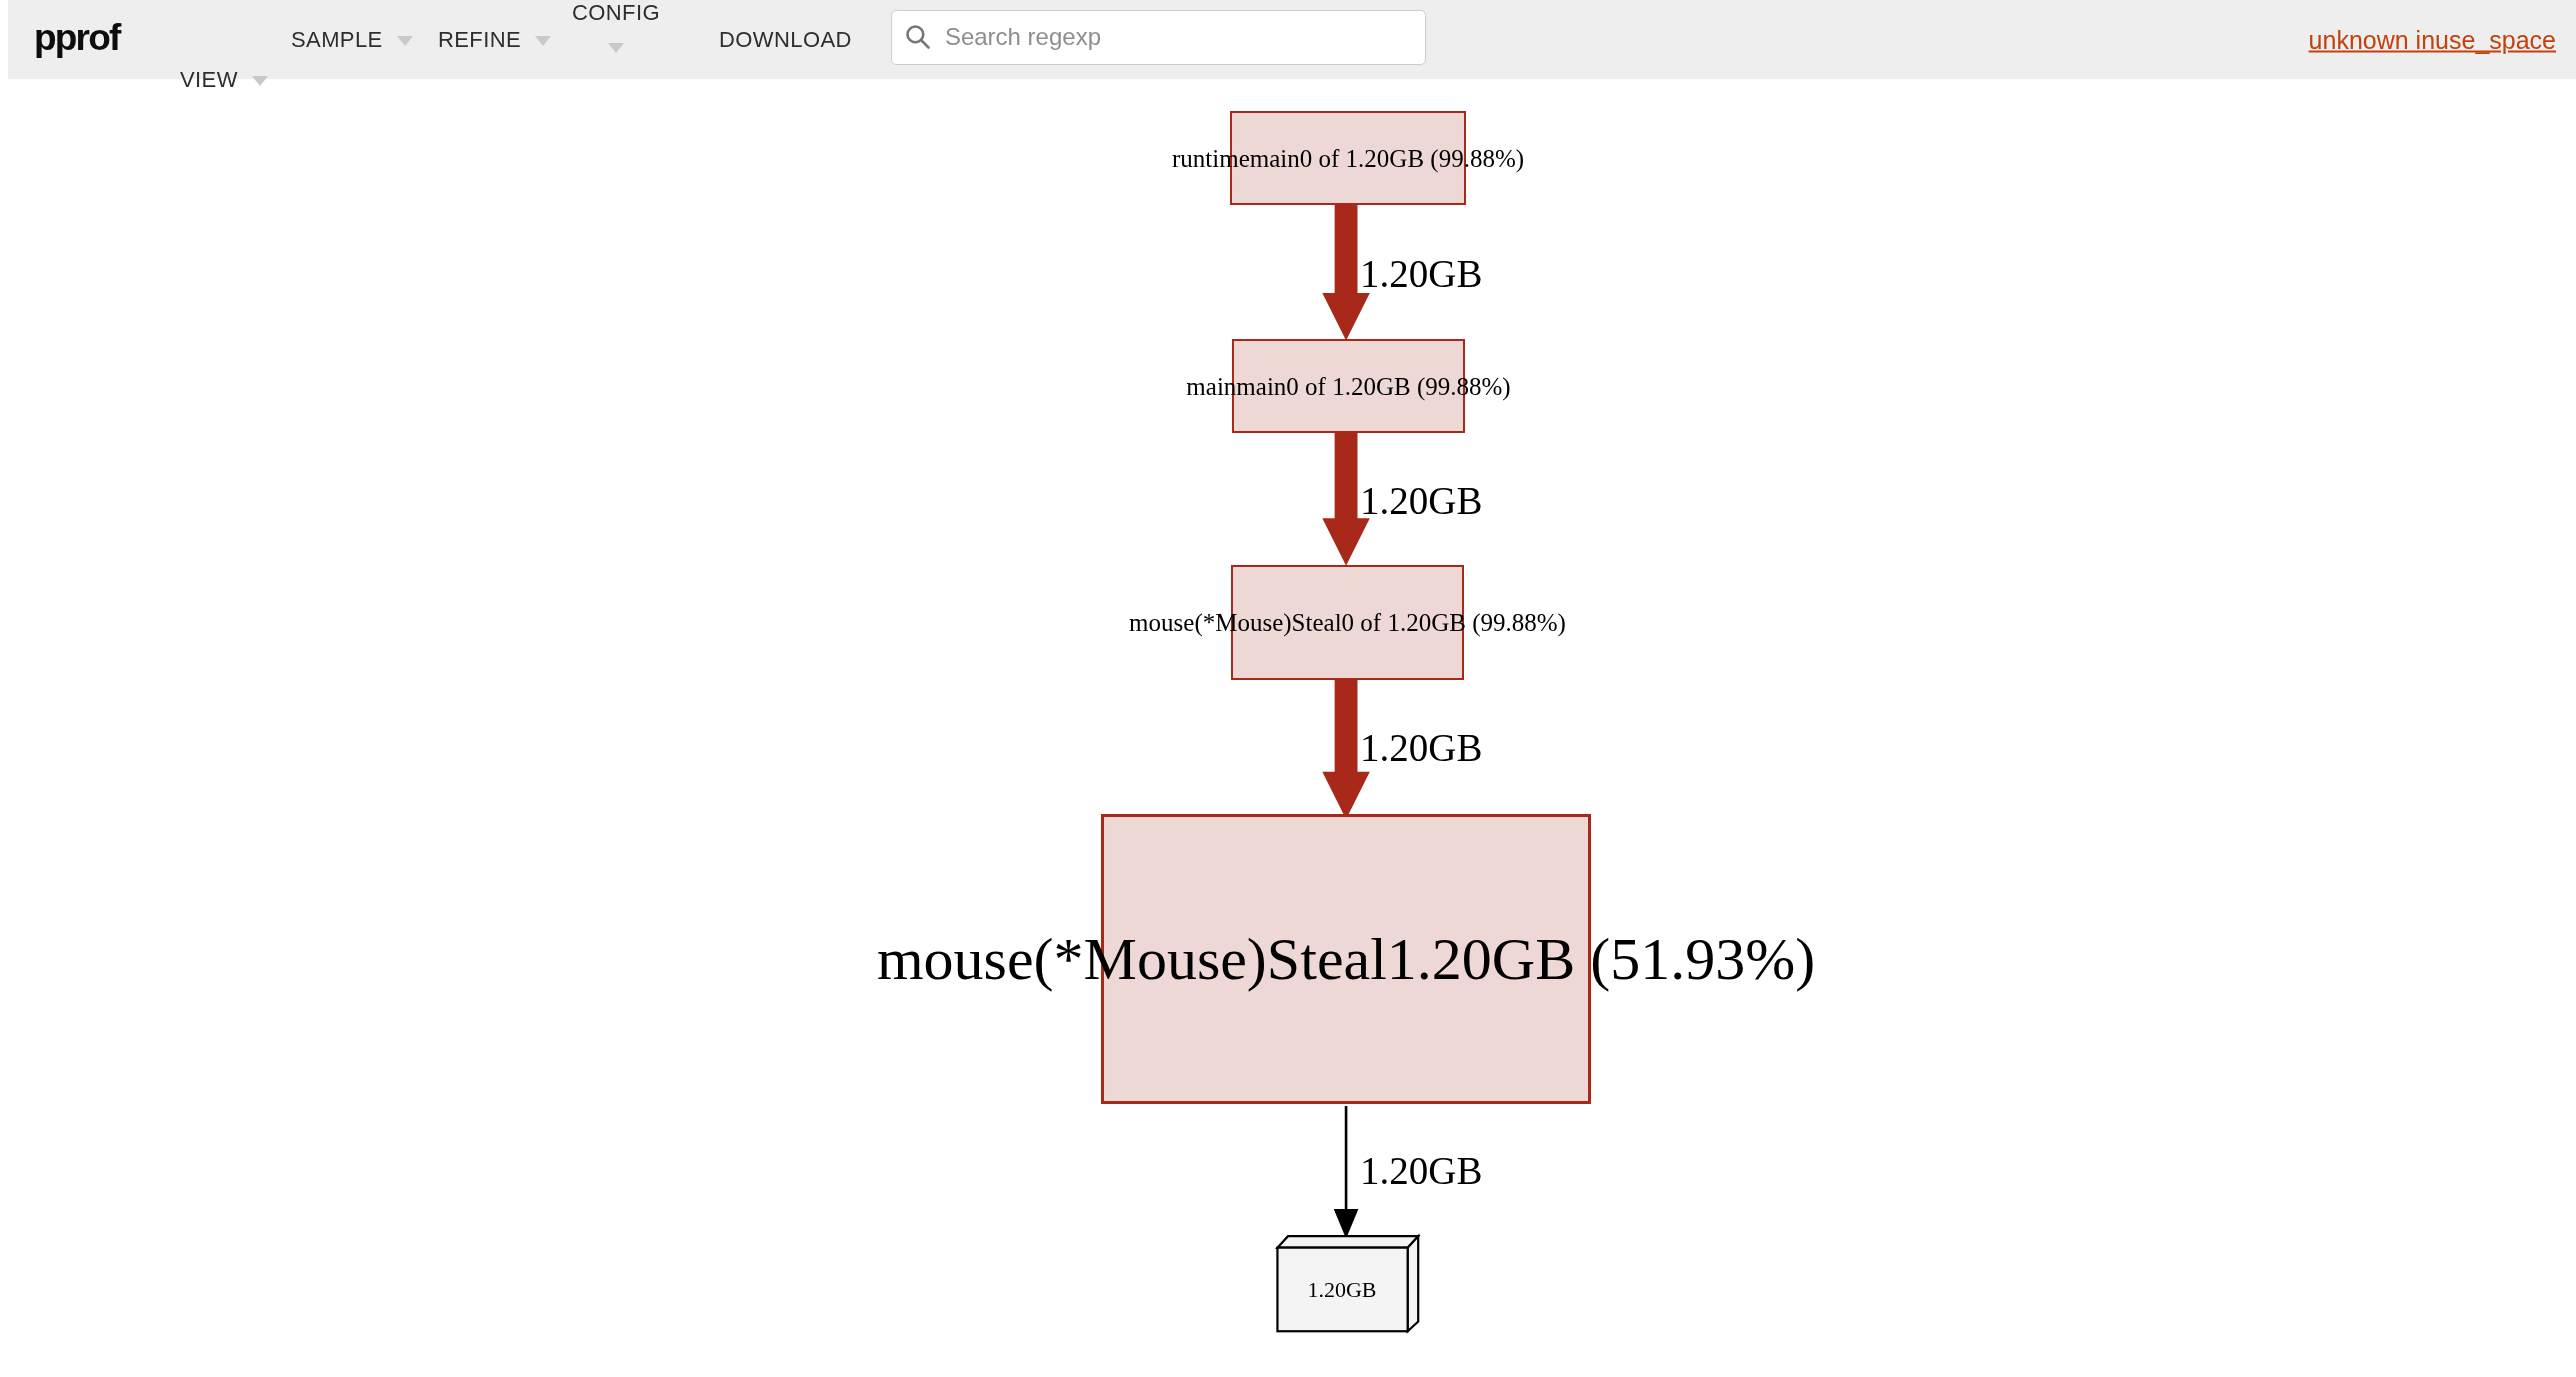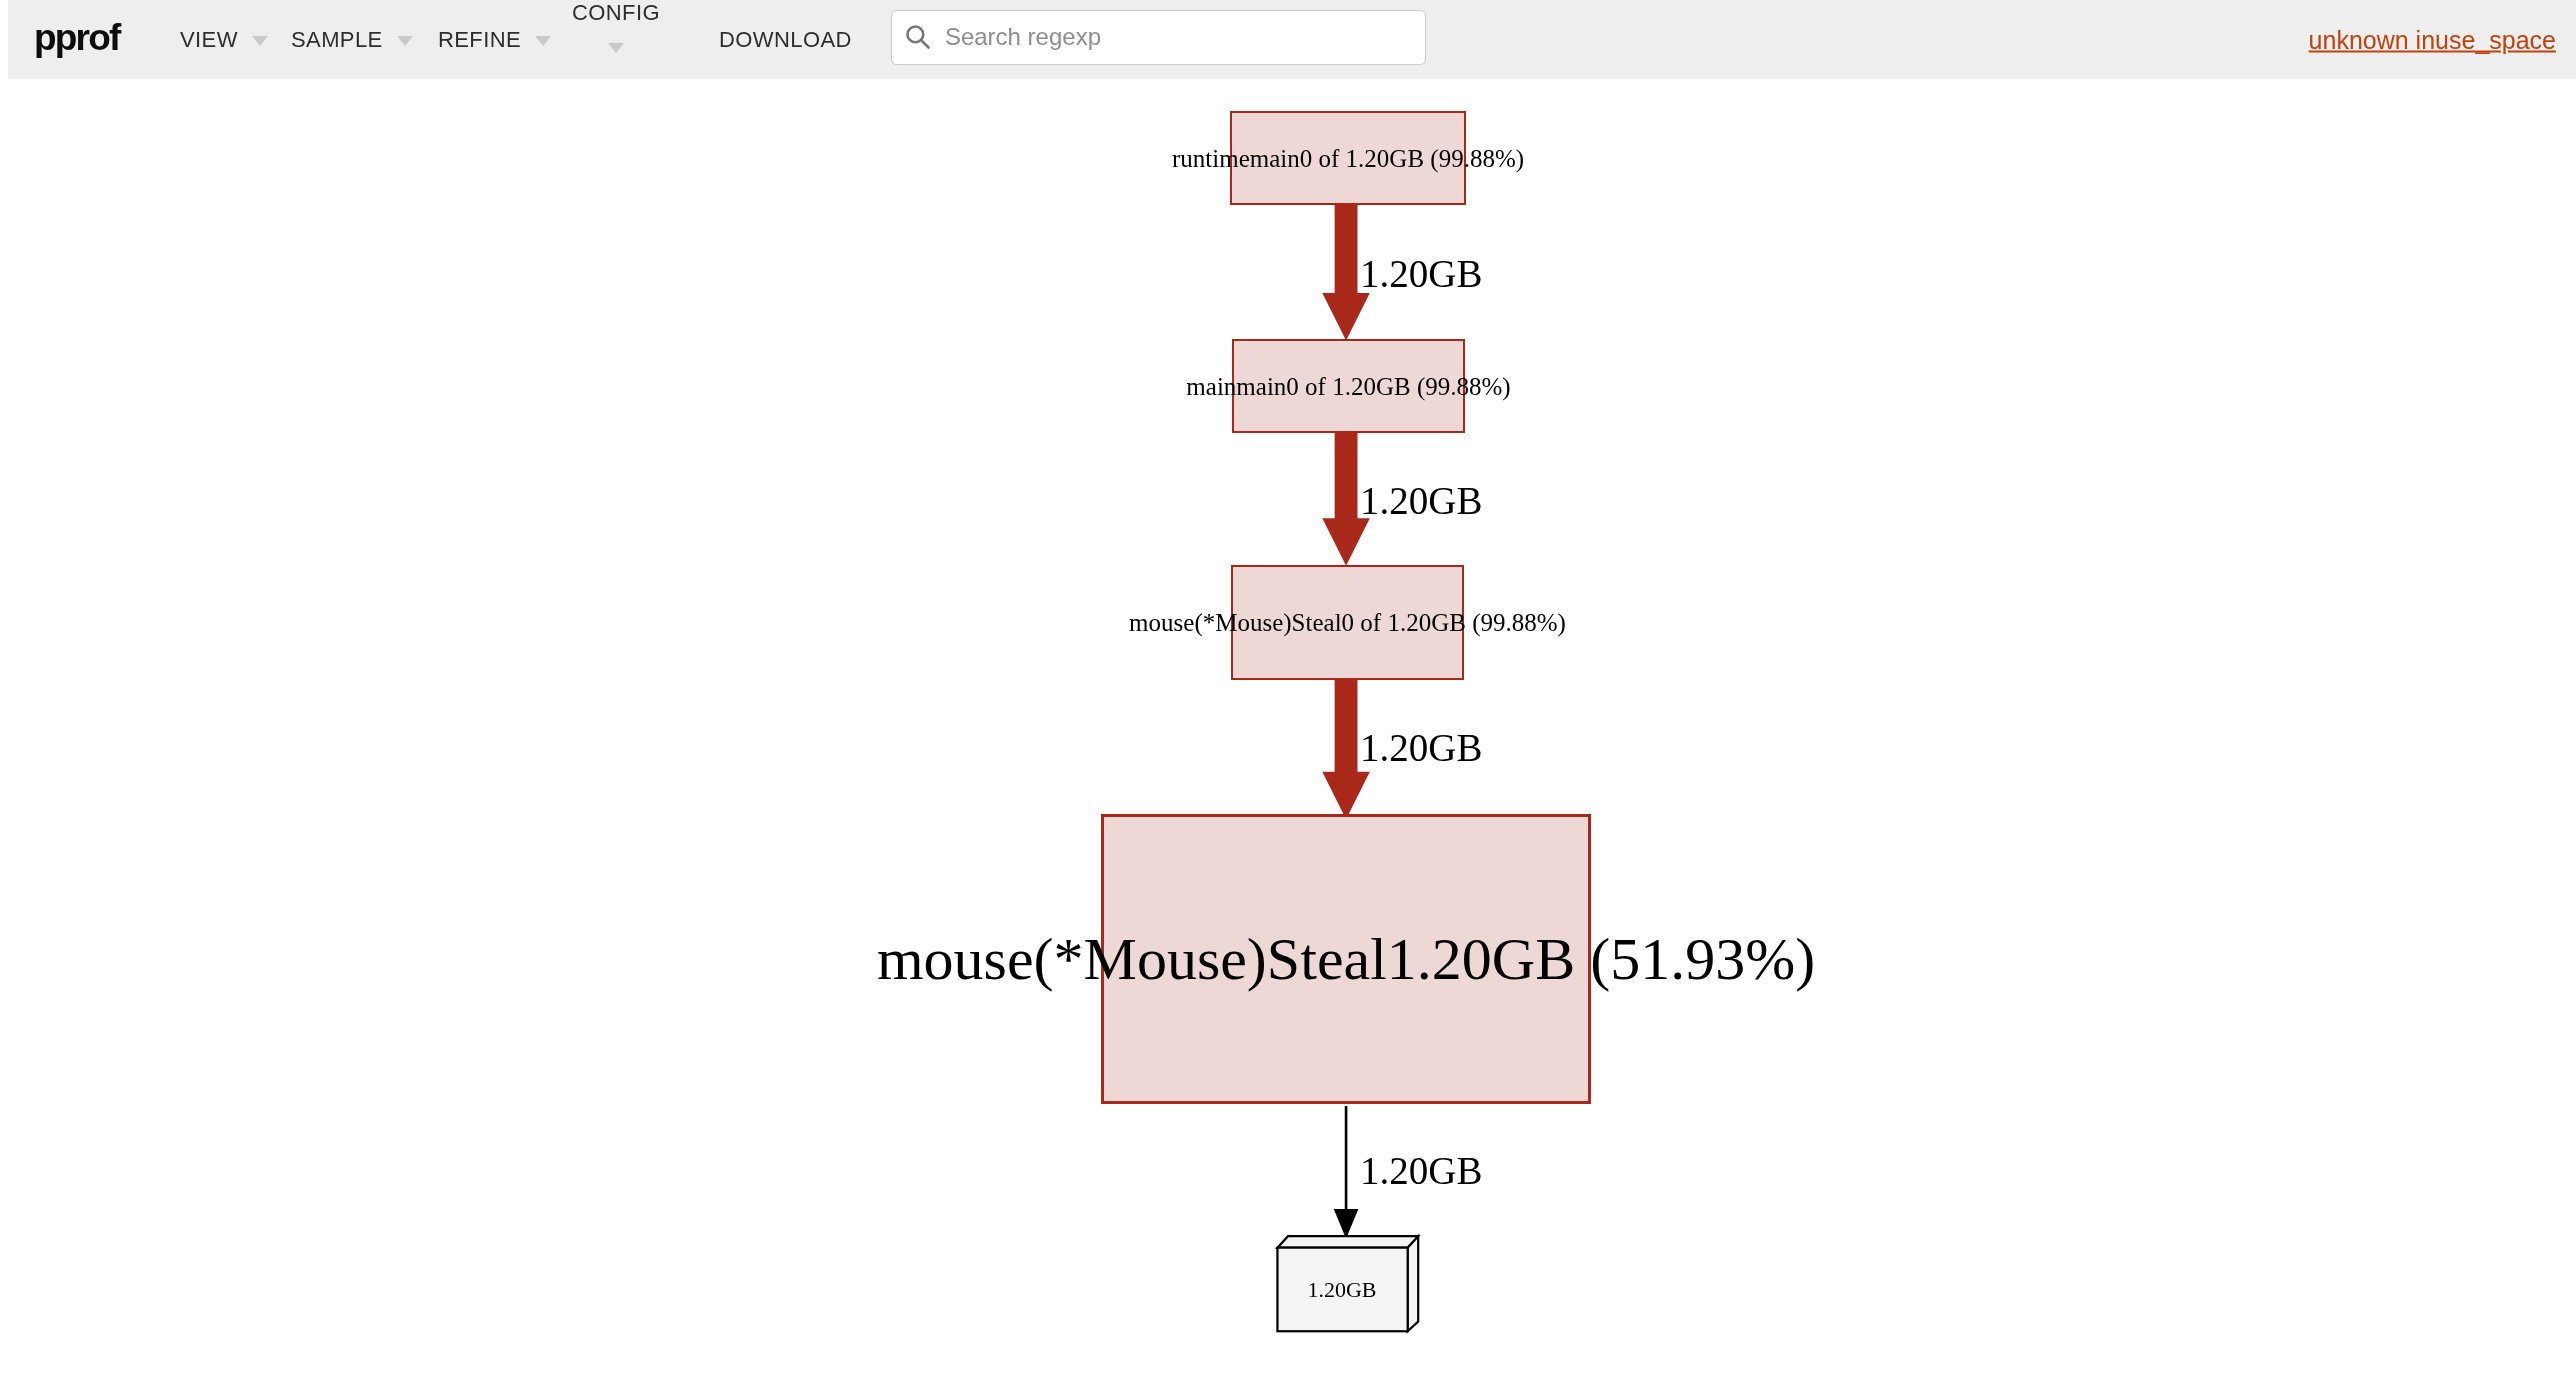--- a/index.html
+++ b/index.html
@@ -13,21 +13,21 @@
     background:#eeeeee;z-index:10;
   }
   .logo{
     position:absolute;left:26px;top:40px;transform:translateY(-54%);
     font-size:37px;font-weight:800;letter-spacing:-1.8px;color:#0d0d0d;
   }
   .menu-item{
     position:absolute;top:0;height:79px;display:flex;align-items:center;
     gap:14px;font-size:22px;color:#2e2e2e;cursor:pointer;letter-spacing:0.4px;
   }
-  .mi-view{left:172px;} .mi-sample{left:283px;align-items:center;} .mi-refine{left:430px;}
+  .mi-view{left:172px;margin-top:40px;} .mi-sample{left:283px;align-items:center;} .mi-refine{left:430px;}
   .mi-config{left:564px;flex-direction:column;} .mi-download{left:711px;}
   .caret{
     width:0;height:0;border-left:8.8px solid transparent;
     border-right:8.8px solid transparent;border-top:10.6px solid #c9c9c9;
     margin-top:2.6px;
   }
   .search{
     position:absolute;left:883px;top:9.7px;width:535px;height:55px;
     box-sizing:border-box;background:#ffffff;border:1.8px solid #cccccc;
     border-radius:5.3px;display:flex;align-items:center;padding:0 12.3px;gap:10.6px;

